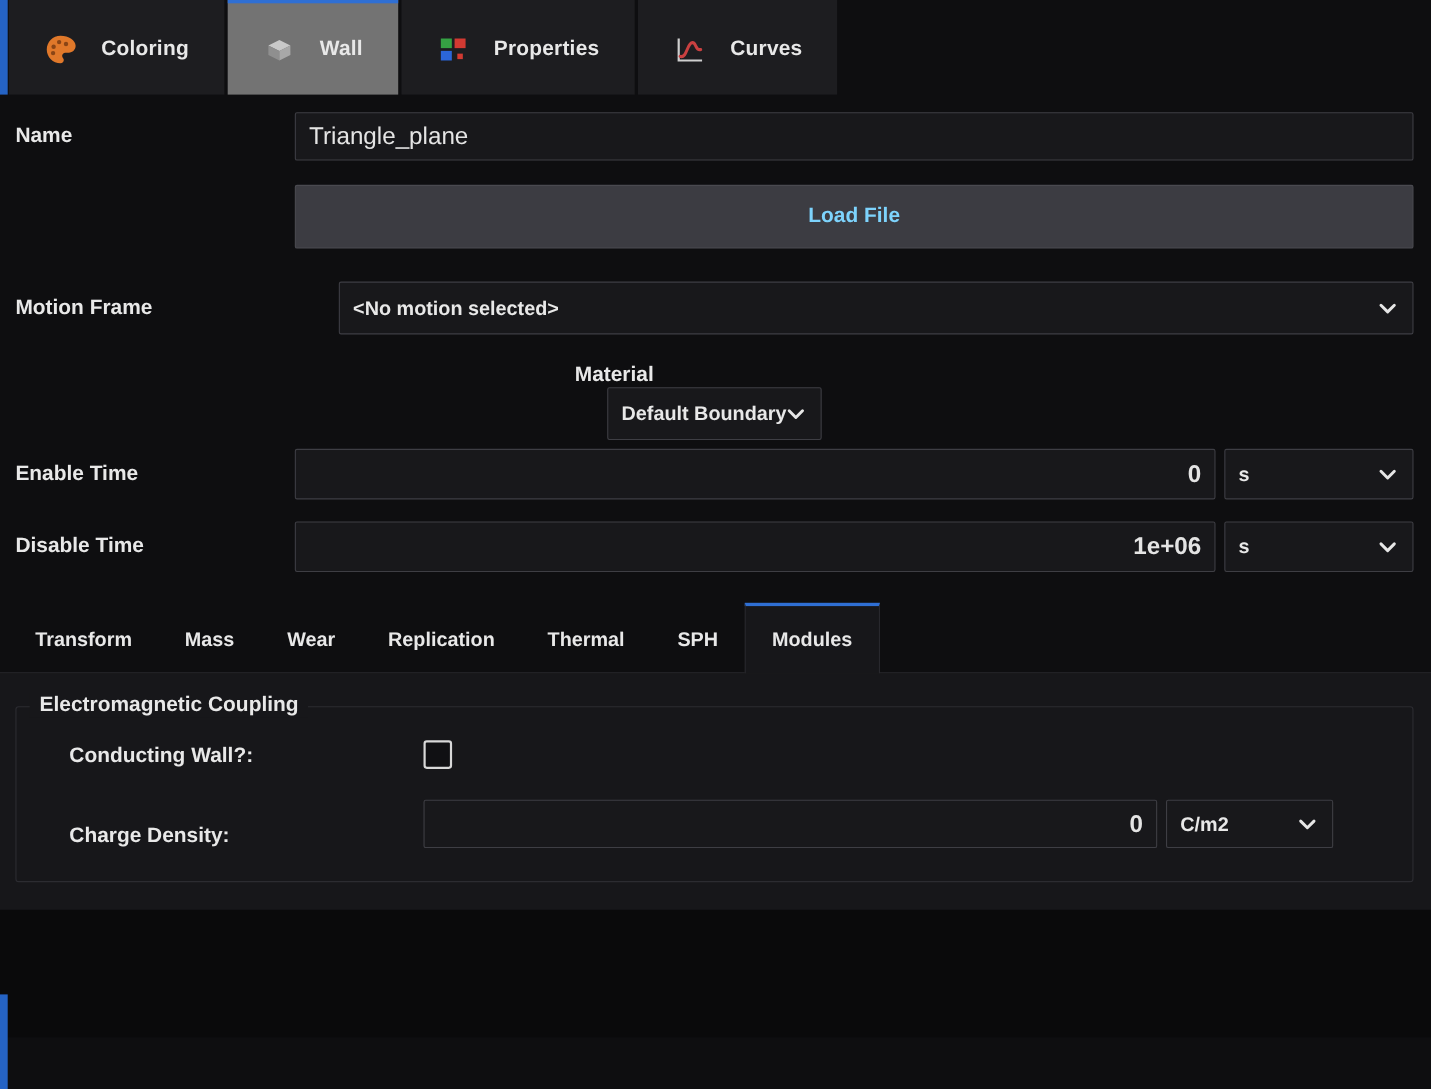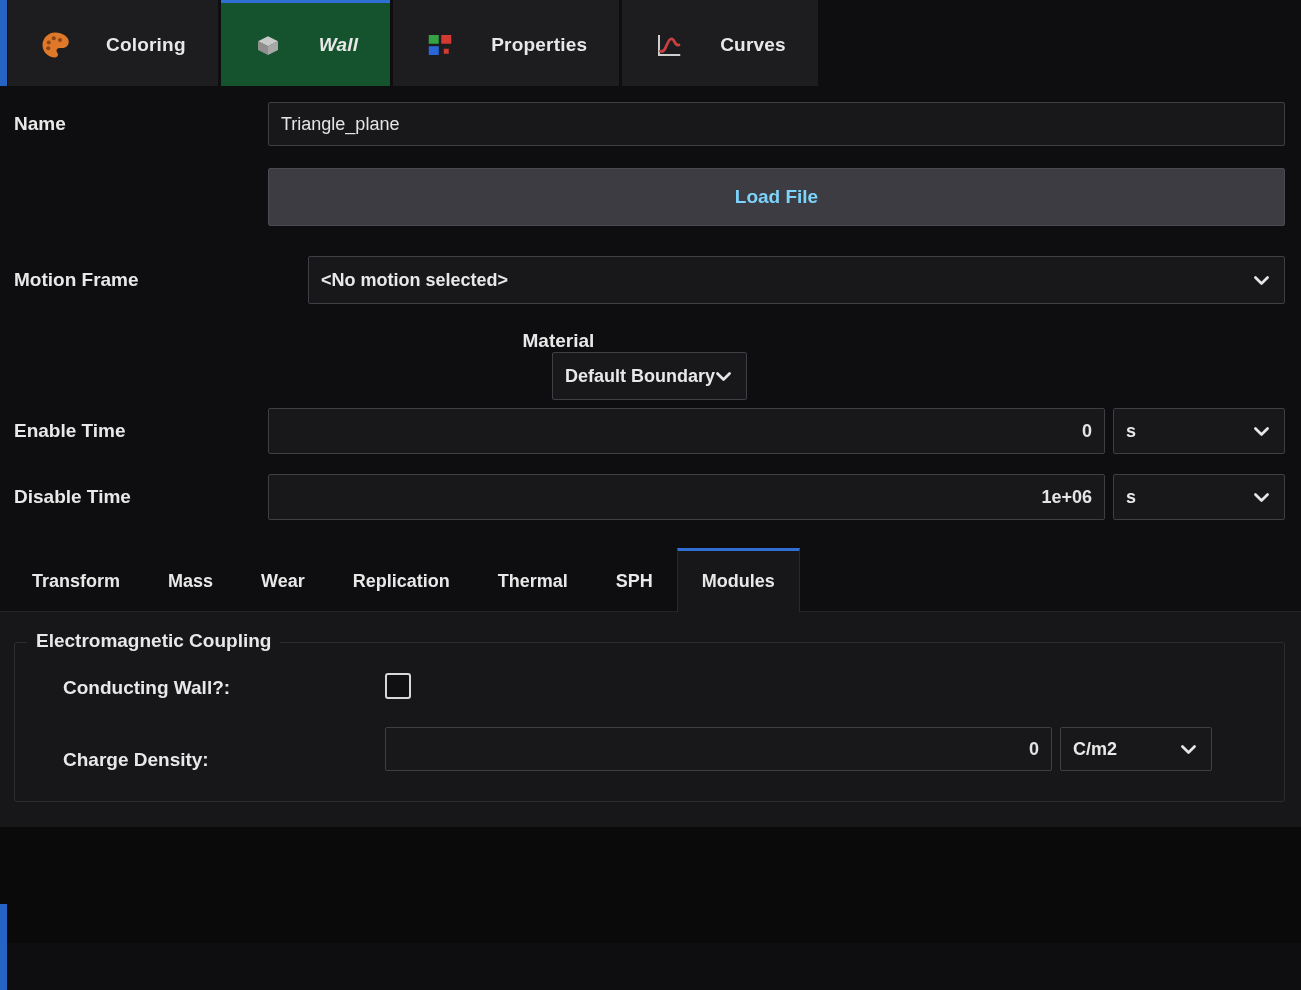--- a/index.html
+++ b/index.html
@@ -13,39 +13,39 @@
     color: #e8e8e8;
     overflow: hidden;
   }
   .edge-accent { position: absolute; left: 0; width: 7px; background: #2563c4; z-index: 5; }
   .edge-accent.top { top: 0; height: 86px; }
   .edge-accent.bottom { bottom: 0; height: 86px; }
 
   
   .main-tabs { display: flex; gap: 3px; height: 86px; padding-left: 8px; }
   .mtab {
-    display: flex; align-items: center; gap: 36px;
+    display: flex; align-items: center; gap: 22px;
     padding: 0 32px; background: #1d1d20;
     border-top: 3px solid transparent; cursor: pointer;
   }
-  .mtab.active { background: #14532d; border-top-color: #2f6fd4; font-style: italic; }
+  .mtab.active { background: #737373; border-top-color: #2f6fd4; }
   .mtab-label { font-size: 19px; font-weight: 600; letter-spacing: .2px; }
   .mtab-icon svg { width: 30px; height: 30px; display: block; }
 
   
   .form { padding: 0 16px 0 14px; }
   .frow { display: flex; align-items: center; }
   .flabel { width: 254px; flex: none; font-size: 19px; font-weight: 600; }
   .fspacer { width: 254px; flex: none; }
   .ffield { flex: 1; display: flex; align-items: center; min-width: 0; }
 
   .text-input {
     width: 100%; height: 44px;
     background: #18181b; border: 1px solid #3e3e44; border-radius: 2px;
-    color: #e4e4e4; font-size: 18px; padding: 0 12px;
+    color: #e4e4e4; font-size: 22px; padding: 0 12px;
     font-family: "Liberation Sans", sans-serif; outline: none;
   }
   .text-input.num { text-align: right; font-weight: 600; }
 
   .btn {
     width: 100%; height: 58px;
     background: #3c3c42; border: 1px solid #4a4a50; border-radius: 2px;
     color: #7dd3fc; font-weight: bold; font-size: 19px;
     font-family: "Liberation Sans", sans-serif; cursor: pointer;
   }

